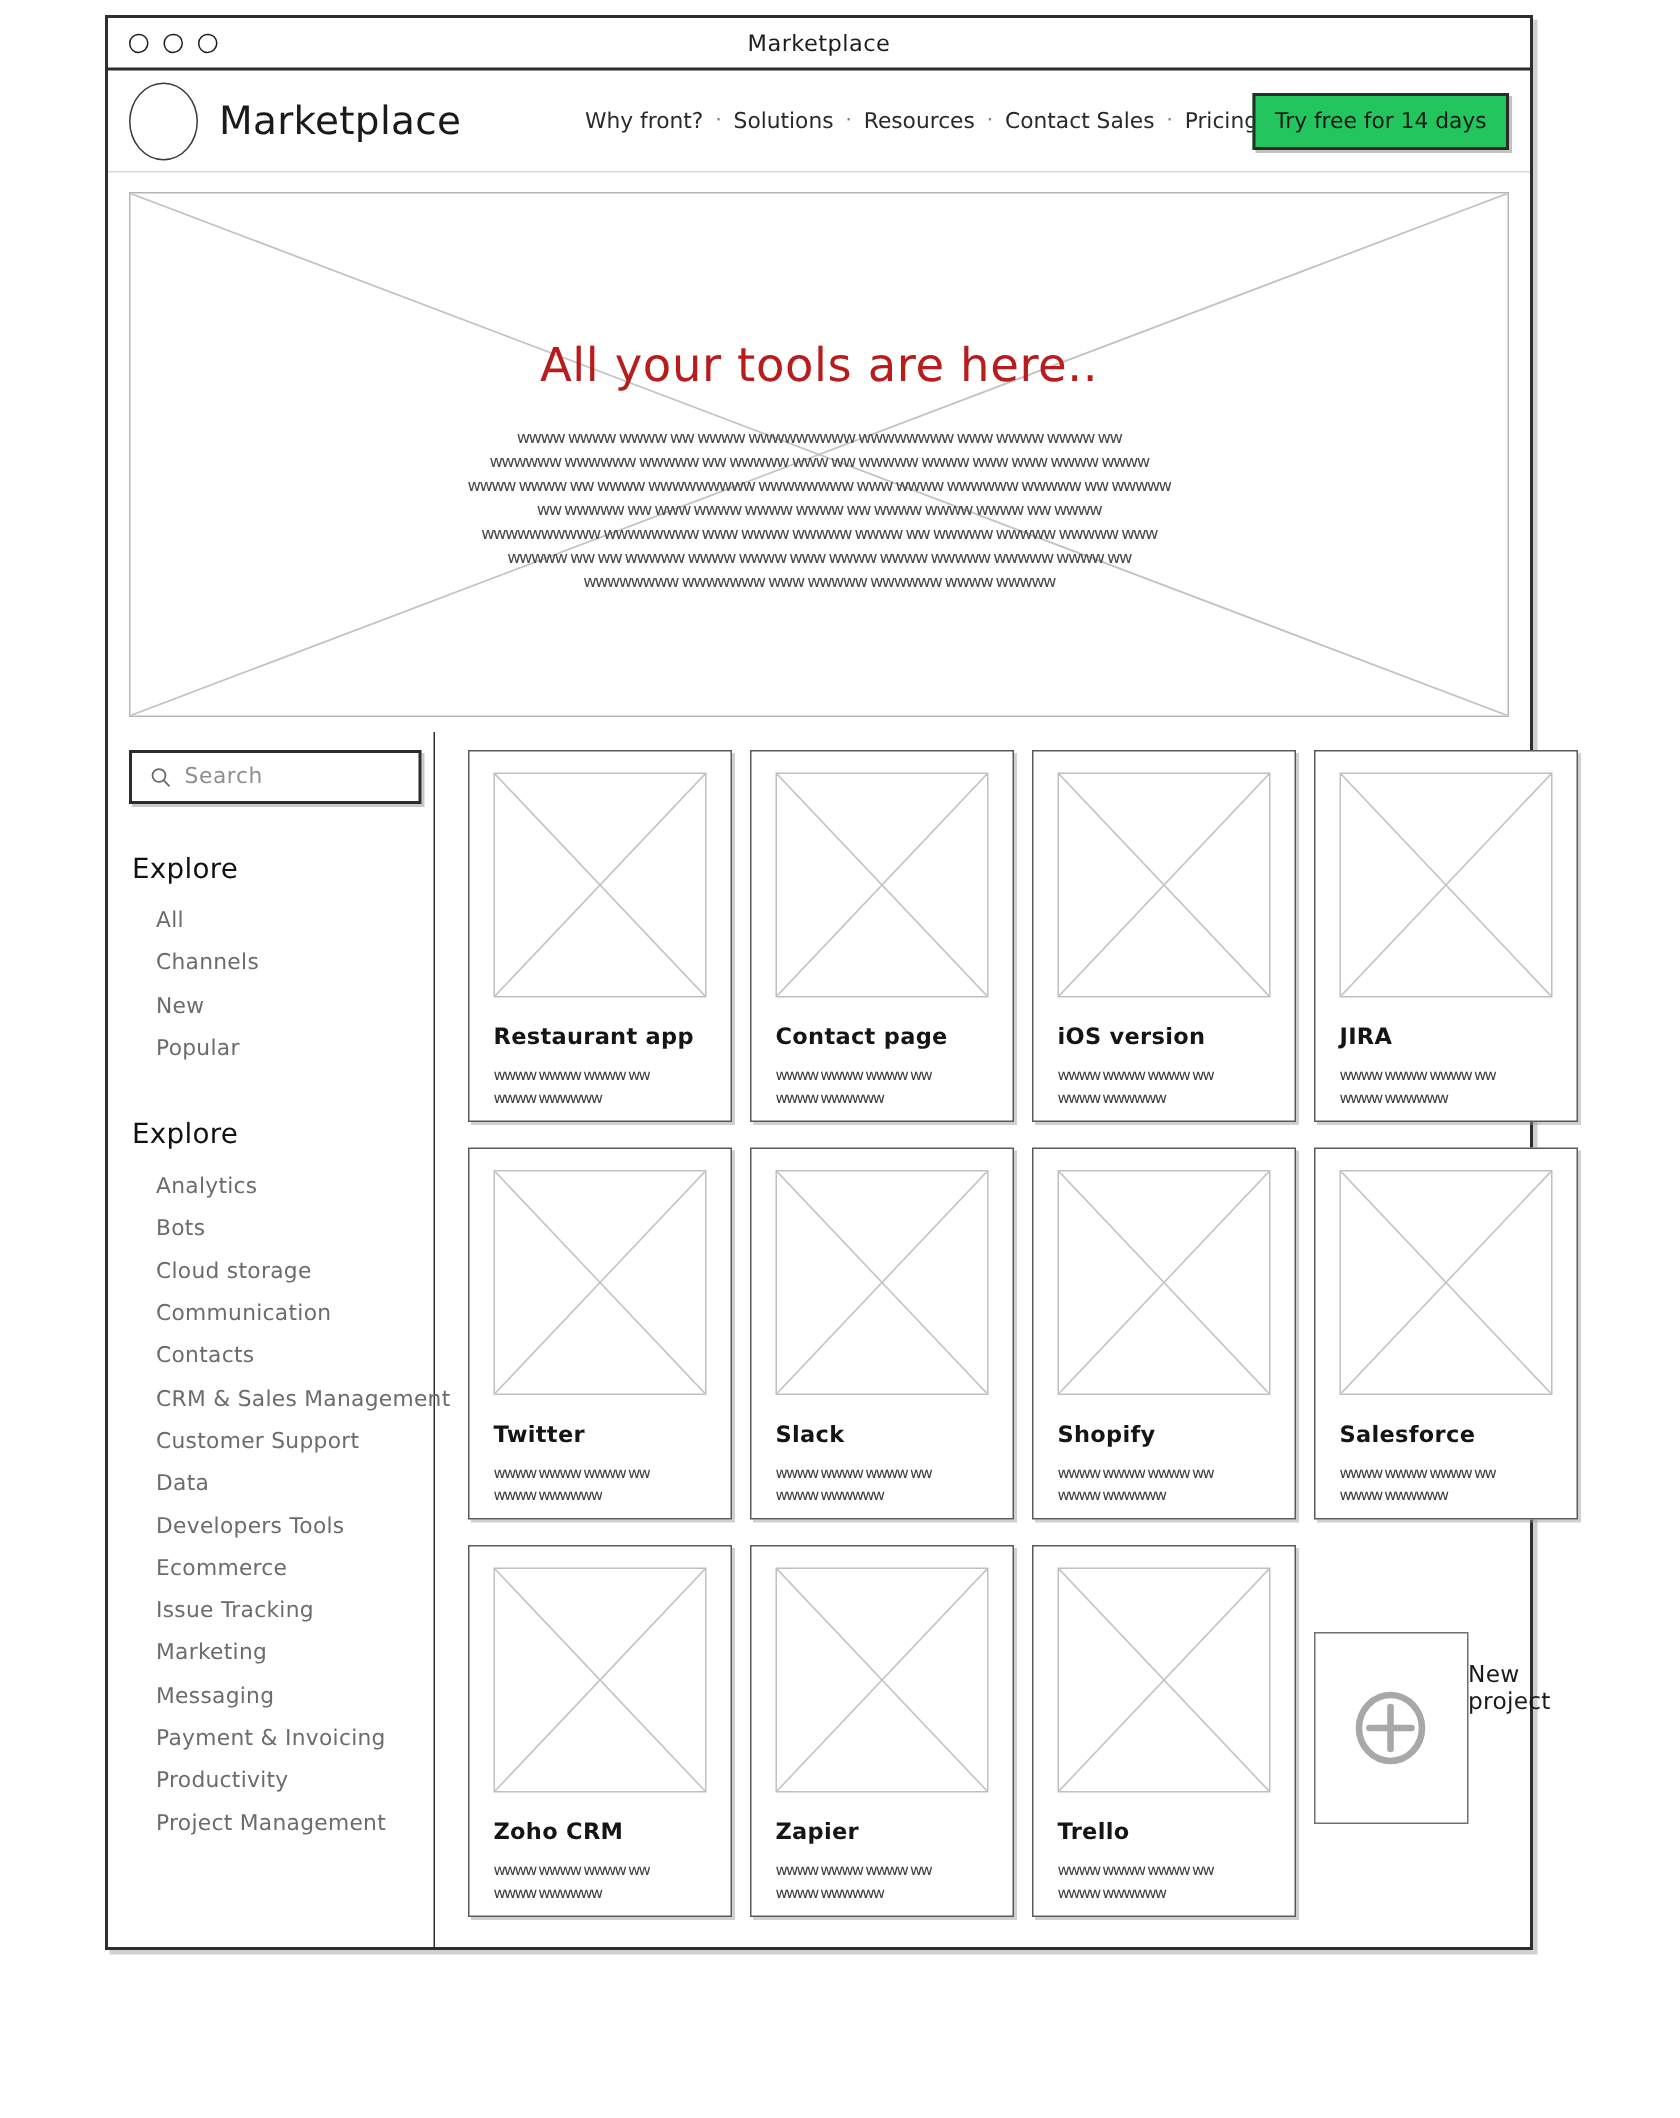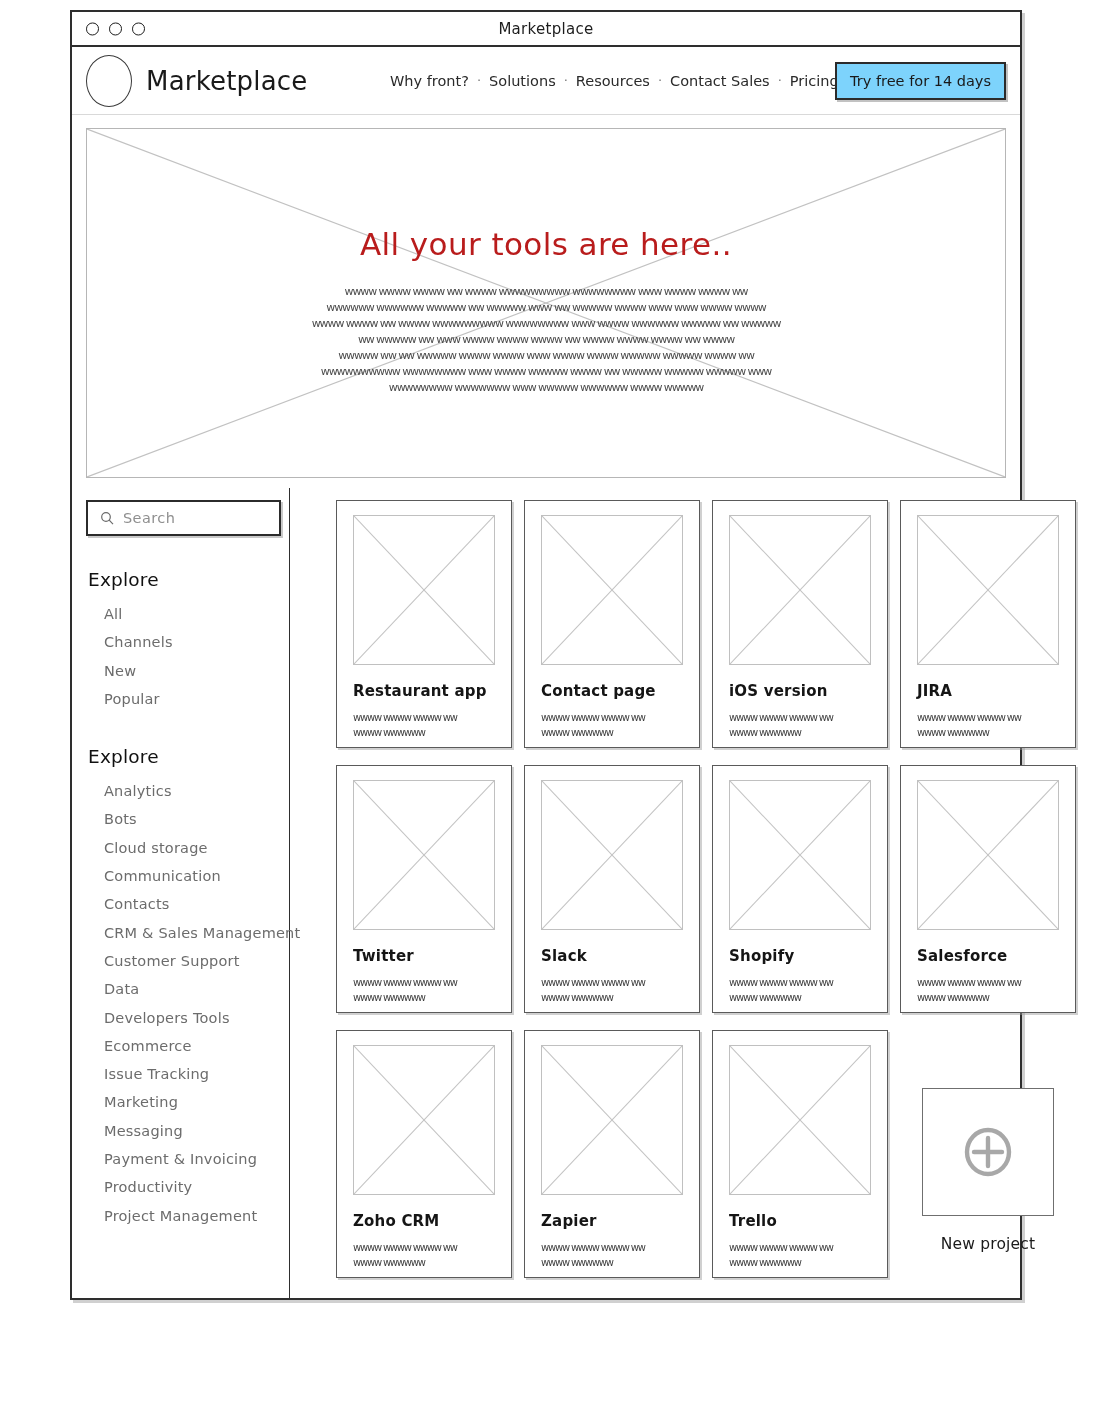--- a/index.html
+++ b/index.html
@@ -90,21 +90,21 @@
     font-size: 14.5px;
     color: #2a2a2a;
   }
   .nav a { color: #2a2a2a; text-decoration: none; white-space: nowrap; }
   .nav .sep { color: #7a7a7a; font-size: 13px; }
   .cta {
     position: absolute;
     right: 14px; top: 50%;
     transform: translateY(-50%);
     border: 2px solid #2b2b2b;
-    background: #7dd3fc;
+    background: #22c55e;
     padding: 9px 13px;
     font-size: 14.5px;
     color: #1a1a1a;
     font-family: inherit;
     white-space: nowrap;
     box-shadow: 2px 2px 0 0 rgba(120,120,120,0.45);
     cursor: pointer;
   }
 
   
@@ -151,21 +151,20 @@
     line-height: 16px;
     letter-spacing: -1.1px;
     text-align: center;
   }
 
   
   .body {
     display: flex;
     margin-top: 10px;
     height: 810px;
-    gap: 24px;
   }
   .sidebar {
     width: 218px;
     flex: 0 0 218px;
     border-right: 1.6px solid #2e2e2e;
     padding: 0 8px 0 14px;
     box-sizing: border-box;
   }
   .searchbox {
     position: relative;
@@ -247,22 +246,22 @@
     line-height: 15px;
     letter-spacing: -1.2px;
     color: #3f3f3f;
   }
 
   
   .newproj {
     align-self: end;
     height: 190px;
     display: flex;
-    flex-direction: column;
-    align-items: center;
+    flex-direction: row;
+    align-items: flex-start;
     cursor: pointer;
   }
   .newproj-box {
     width: 132px; height: 128px;
     border: 1.6px solid #6f6f6f;
     background: #fff;
     display: flex;
     align-items: center;
     justify-content: center;
     box-sizing: border-box;
@@ -319,22 +318,22 @@
           <line x1="1000" y1="0" x2="0" y2="350" stroke="#c2c2c2" stroke-width="1.2"></line>
         </svg>
       </div>
       <div class="hero-content">
         <div class="hero-title">All your tools are here..</div>
         <div class="scribble-block">
           <span class="sq-line">wwww wwww wwww ww wwww wwwwwwwww wwwwwwww www wwww wwww ww</span>
           <span class="sq-line">wwwwww wwwwww wwwww ww wwwww www ww wwwww wwww www www wwww wwww</span>
           <span class="sq-line">wwww wwww ww wwww wwwwwwwww wwwwwwww www wwww wwwwww wwwww ww wwwww</span>
           <span class="sq-line">ww wwwww ww www wwww wwww wwww ww wwww wwww wwww ww wwww</span>
+          <span class="sq-line">wwwwwwwwww wwwwwwww www wwww wwwww wwww ww wwwww wwwww wwwww www</span>
           <span class="sq-line">wwwww ww ww wwwww wwww wwww www wwww wwww wwwww wwwww wwww ww</span>
-          <span class="sq-line">wwwwwwwwww wwwwwwww www wwww wwwww wwww ww wwwww wwwww wwwww www</span>
           <span class="sq-line">wwwwwwww wwwwwww www wwwww wwwwww wwww wwwww</span>
         </div>
       </div>
     </div>
 
     <div class="body">
 
       <aside class="sidebar">
         <div class="searchbox">
           <svg class="search-icon" width="14" height="14" viewBox="0 0 14 14" aria-hidden="true">

